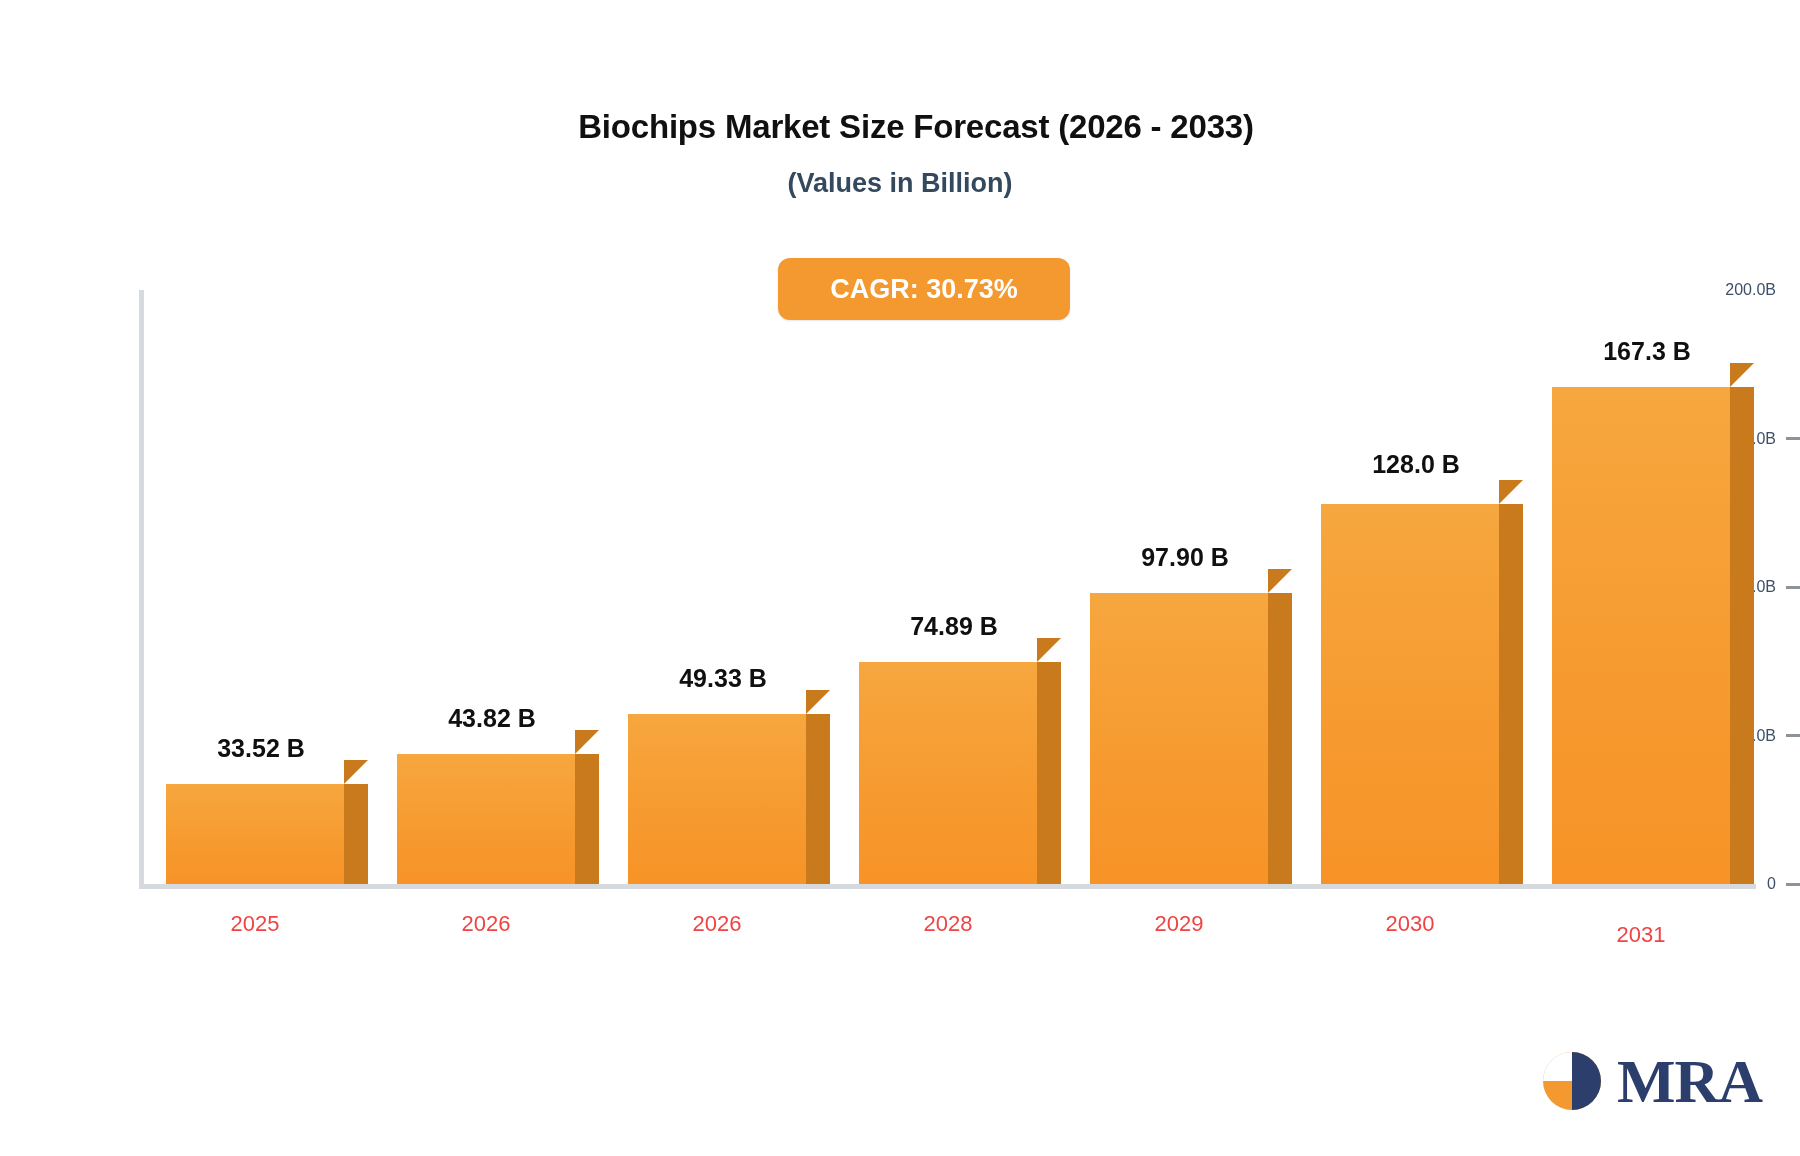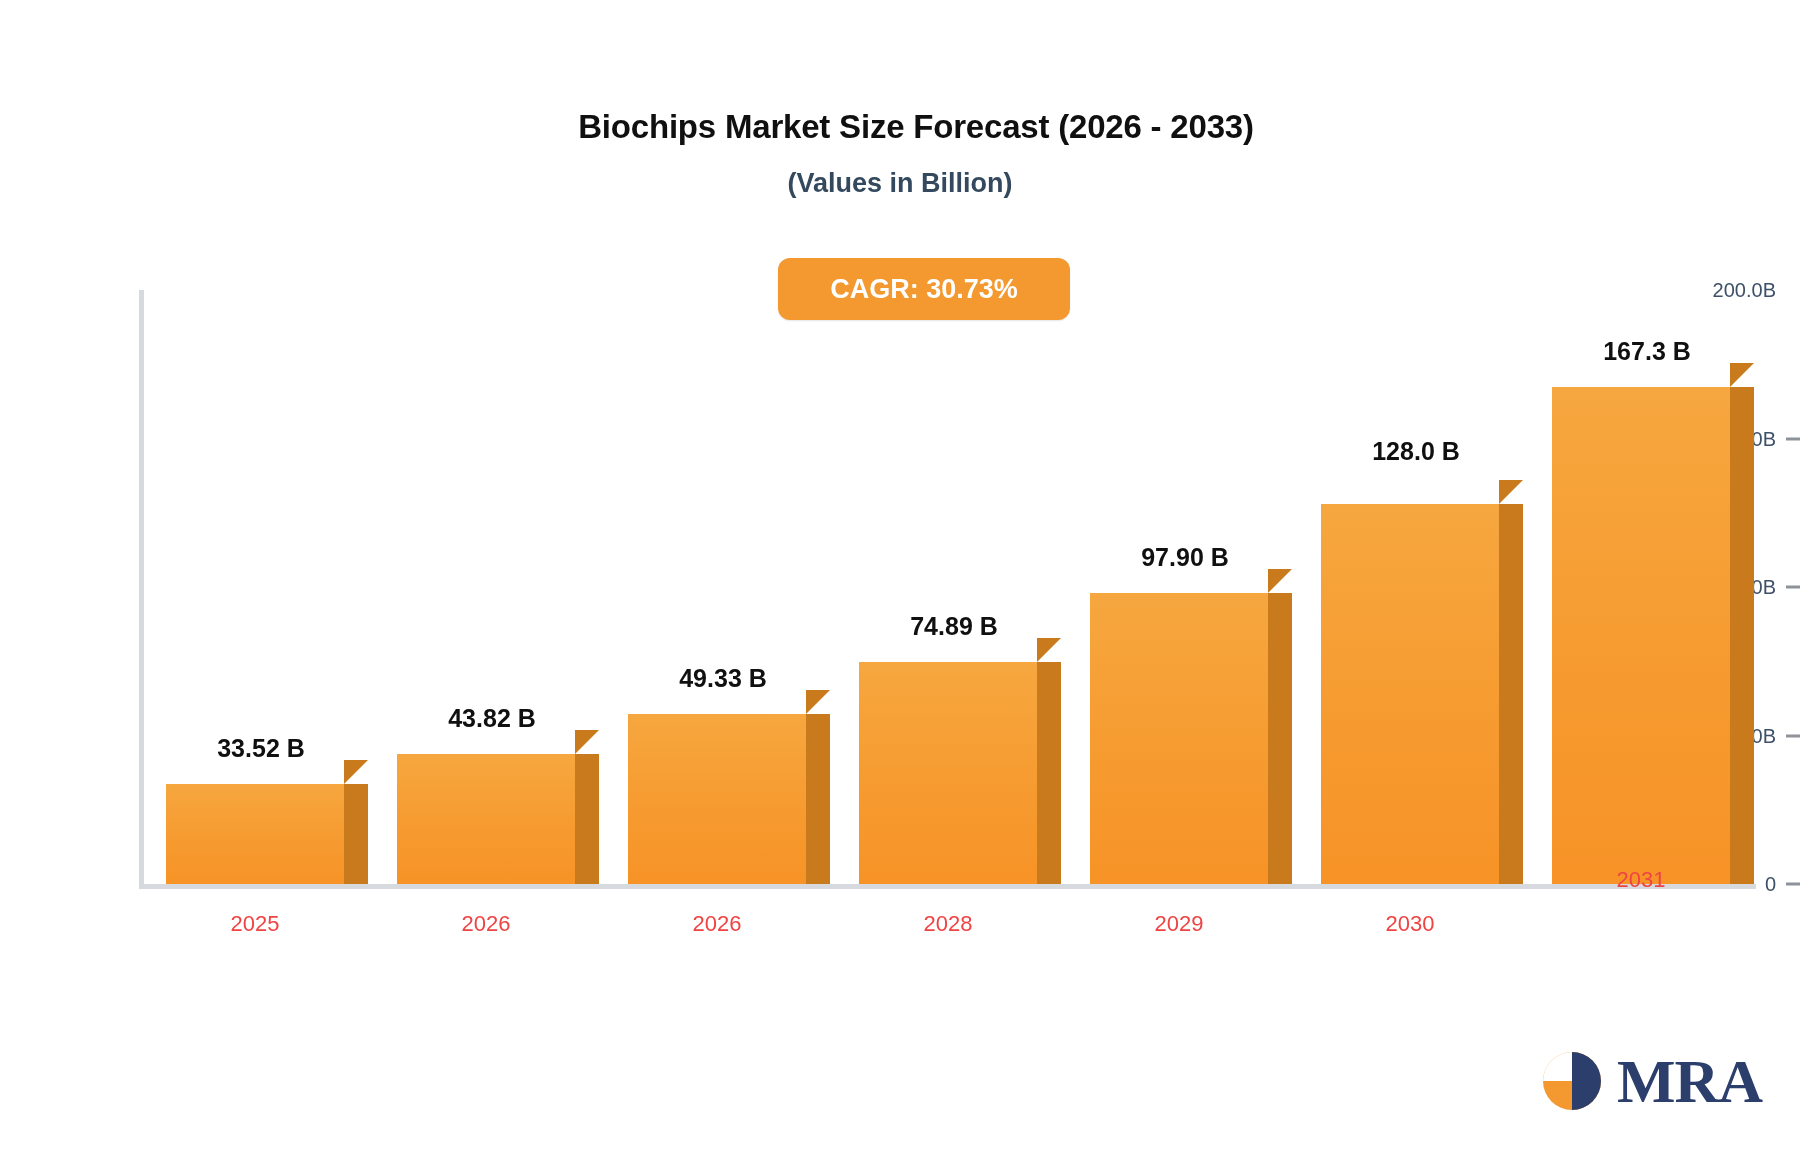--- a/index.html
+++ b/index.html
@@ -93,21 +93,21 @@
   .ytick {
     position: absolute;
     right: 0;
     transform: translateY(-50%);
     display: flex;
     align-items: center;
     justify-content: flex-end;
     gap: 10px;
   }
   .ytick .ylabel {
-    font-size: 20px;
+    font-size: 16px;
     color: #3d5068;
     white-space: nowrap;
   }
   .ytick .ymark {
     width: 14px;
     height: 3px;
     background: #8e9299;
     display: block;
   }
   .ytick.no-mark .ymark { visibility: hidden; }
@@ -250,36 +250,36 @@
           <div class="bar-side" style="left: 178px; height: 290.763px; bottom: 0px; top: 0px;"></div>
           <div class="bar-top" style="left: 178px; top: 0px; border-width: 24px 24px 0px 0px; border-color: rgb(200, 122, 28) transparent transparent; transform: translateY(-24px);"></div>
           <div class="bar-front" style="height: 290.763px;"></div>
         </div>
         <div class="bar-value" style="left: 1055px; top: 543px;">97.90 B</div>
         <div class="bar-group" style="left: 1321px; width: 178px; height: 380.16px; top: 503.84px; bottom: auto;">
           <div class="bar-side" style="left: 178px; height: 380.16px; bottom: 0px; top: 0px;"></div>
           <div class="bar-top" style="left: 178px; top: 0px; border-width: 24px 24px 0px 0px; border-color: rgb(200, 122, 28) transparent transparent; transform: translateY(-24px);"></div>
           <div class="bar-front" style="height: 380.16px;"></div>
         </div>
-        <div class="bar-value" style="left: 1286px; top: 437px;">128.0 B</div>
+        <div class="bar-value" style="left: 1286px; top: 450px;">128.0 B</div>
         <div class="bar-group" style="left: 1552px; width: 178px; height: 496.881px; top: 387.119px; bottom: auto;">
           <div class="bar-side" style="left: 178px; height: 496.881px; bottom: 0px; top: 0px;"></div>
           <div class="bar-top" style="left: 178px; top: 0px; border-width: 24px 24px 0px 0px; border-color: rgb(200, 122, 28) transparent transparent; transform: translateY(-24px);"></div>
           <div class="bar-front" style="height: 496.881px;"></div>
         </div>
         <div class="bar-value" style="left: 1517px; top: 337px;">167.3 B</div>
       </div>
     <div id="xlabels">
         <div class="x-label" style="left: 125px; top: 911px;">2025</div>
         <div class="x-label" style="left: 356px; top: 911px;">2026</div>
         <div class="x-label" style="left: 587px; top: 911px;">2026</div>
         <div class="x-label" style="left: 818px; top: 911px;">2028</div>
         <div class="x-label" style="left: 1049px; top: 911px;">2029</div>
         <div class="x-label" style="left: 1280px; top: 911px;">2030</div>
-        <div class="x-label" style="left: 1511px; top: 867px;">2031</div>
+        <div class="x-label" style="left: 1511px; top: 922px;">2031</div>
       </div>
   </div>
 
   <div class="logo">
     <span class="logo-mark">
       <svg width="62" height="62" viewBox="0 0 62 62">
         <circle cx="31" cy="31" r="29" fill="#f3992f"></circle>
         <path d="M31 31 L31 2 A29 29 0 0 1 60 31 Z" fill="#2c3e6b"></path>
         <path d="M31 31 L60 31 A29 29 0 0 1 31 60 Z" fill="#2c3e6b"></path>
         <path d="M31 31 L2 31 A29 29 0 0 1 31 2 Z" fill="#ffffff"></path>

